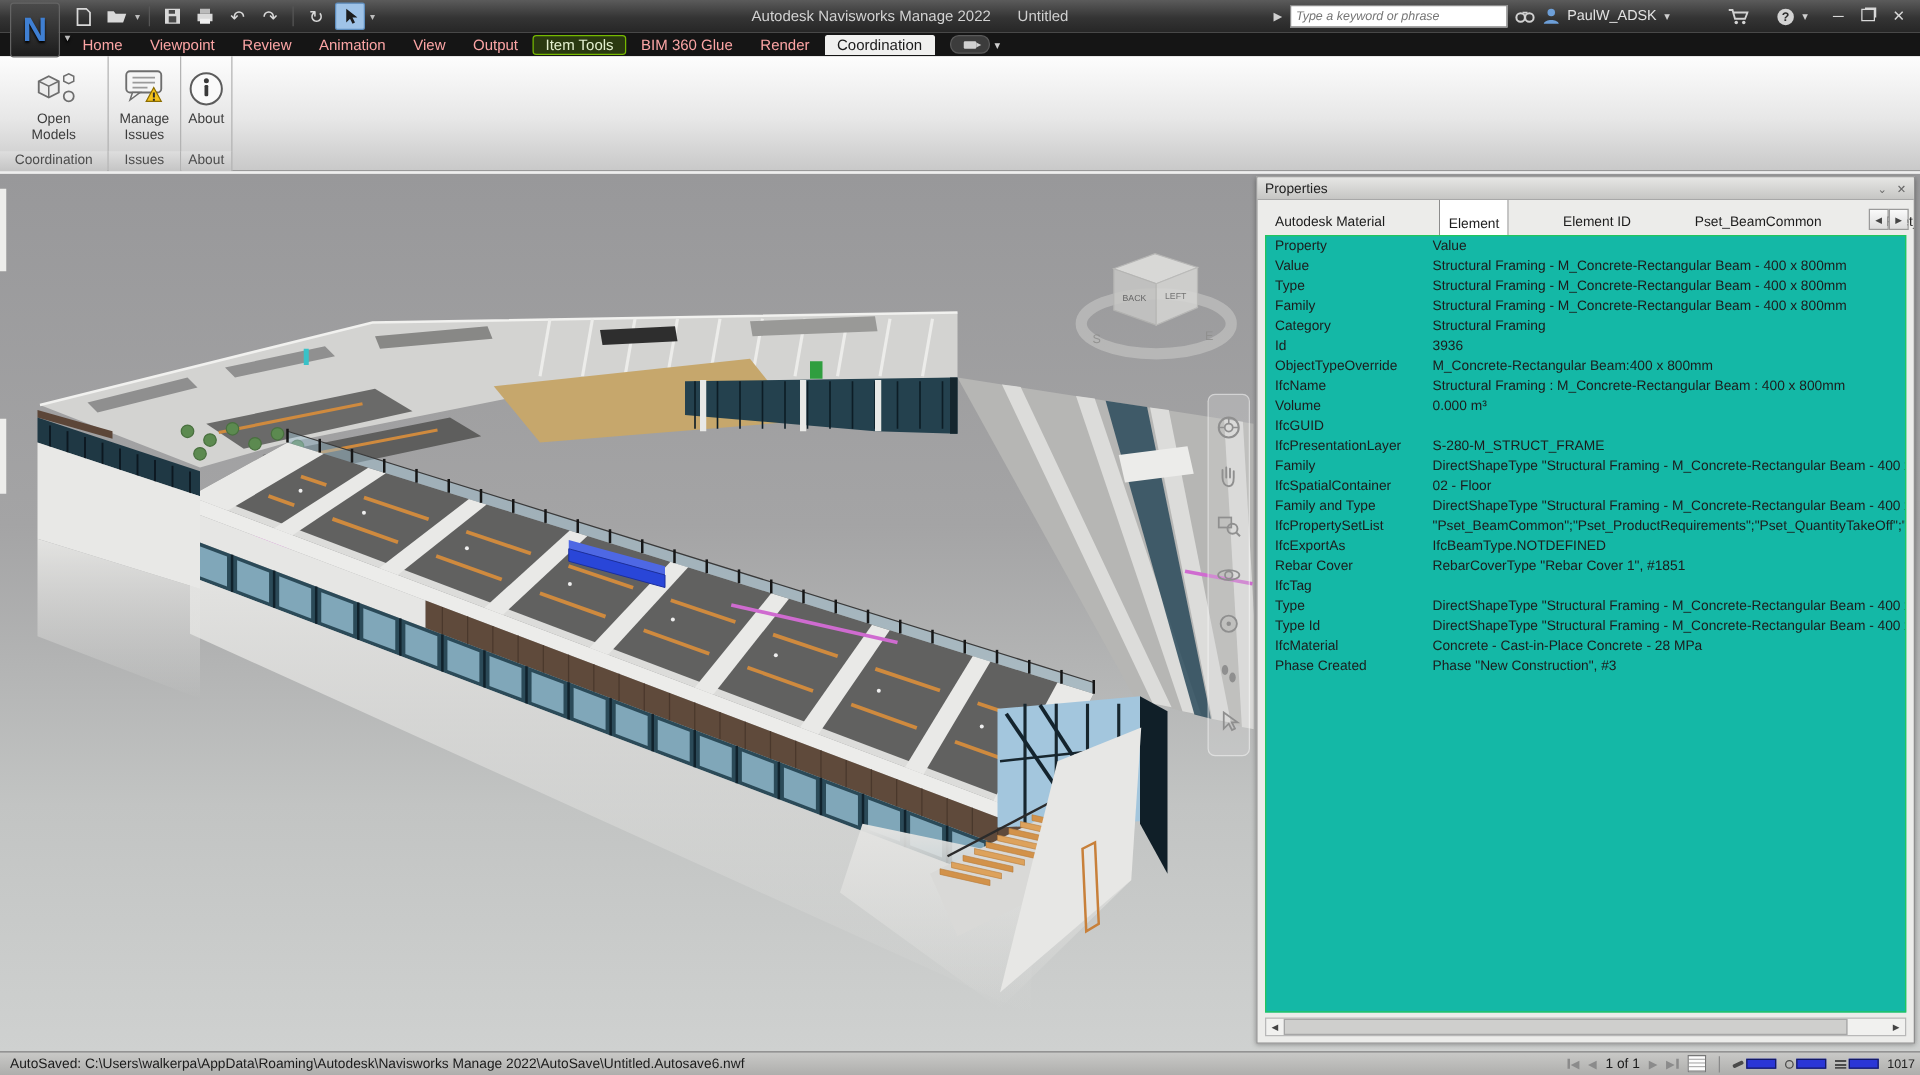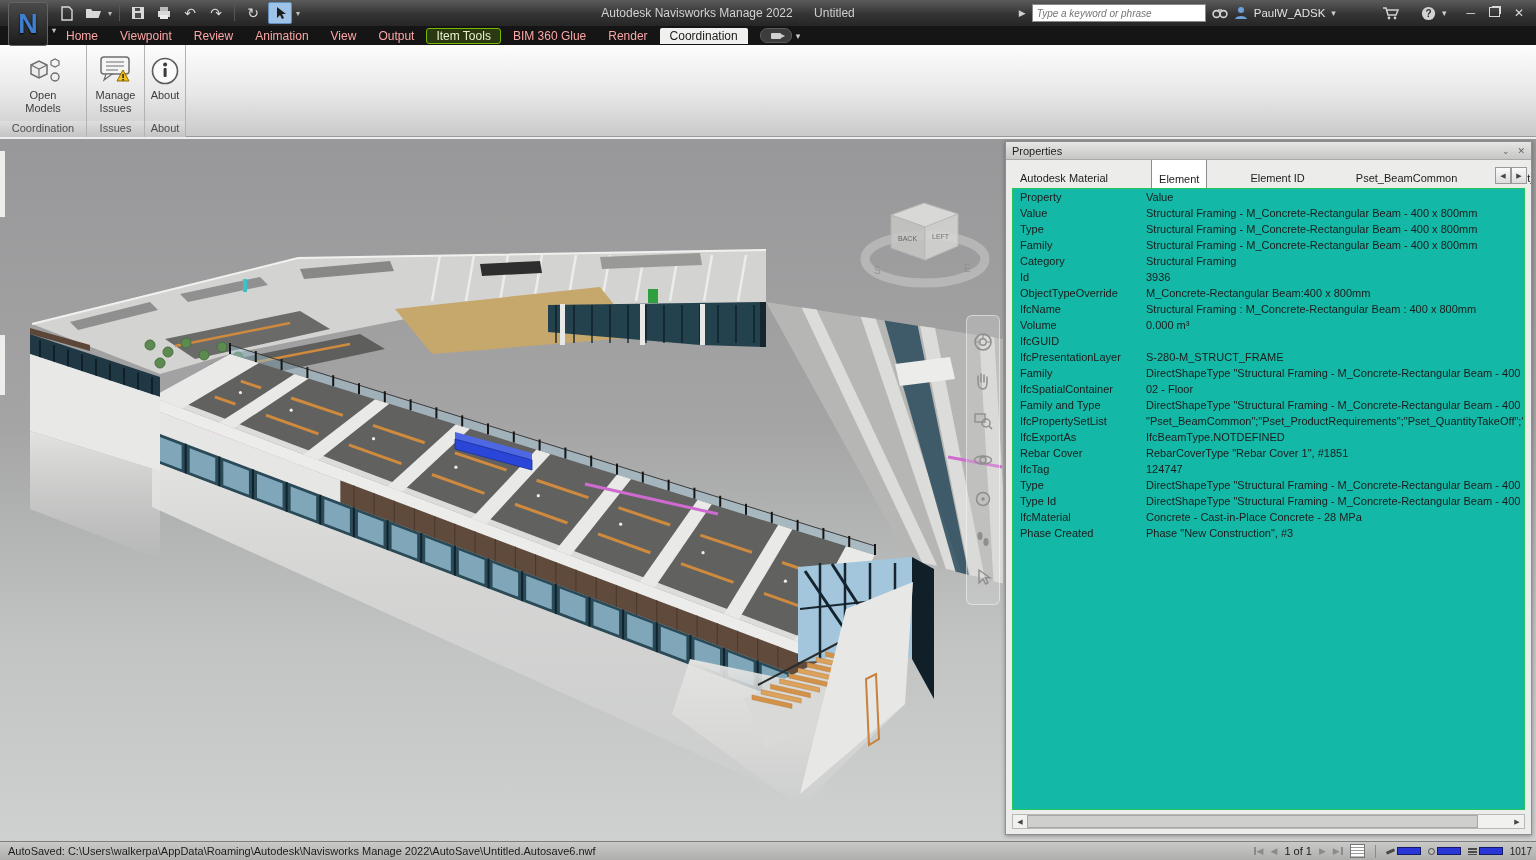--- a/index.html
+++ b/index.html
@@ -649,21 +649,20 @@
         <div class="prow">
           <span class="pname">IfcExportAs</span>
           <span class="pval">IfcBeamType.NOTDEFINED</span>
         </div>
         <div class="prow">
           <span class="pname">Rebar Cover</span>
           <span class="pval">RebarCoverType "Rebar Cover 1", #1851</span>
         </div>
         <div class="prow">
           <span class="pname">IfcTag</span>
-          <span class="pval">124747</span>
         </div>
         <div class="prow">
           <span class="pname">Type</span>
           <span class="pval">DirectShapeType "Structural Framing - M_Concrete-Rectangular Beam - 400 x 80</span>
         </div>
         <div class="prow">
           <span class="pname">Type Id</span>
           <span class="pval">DirectShapeType "Structural Framing - M_Concrete-Rectangular Beam - 400 x 80</span>
         </div>
         <div class="prow">

